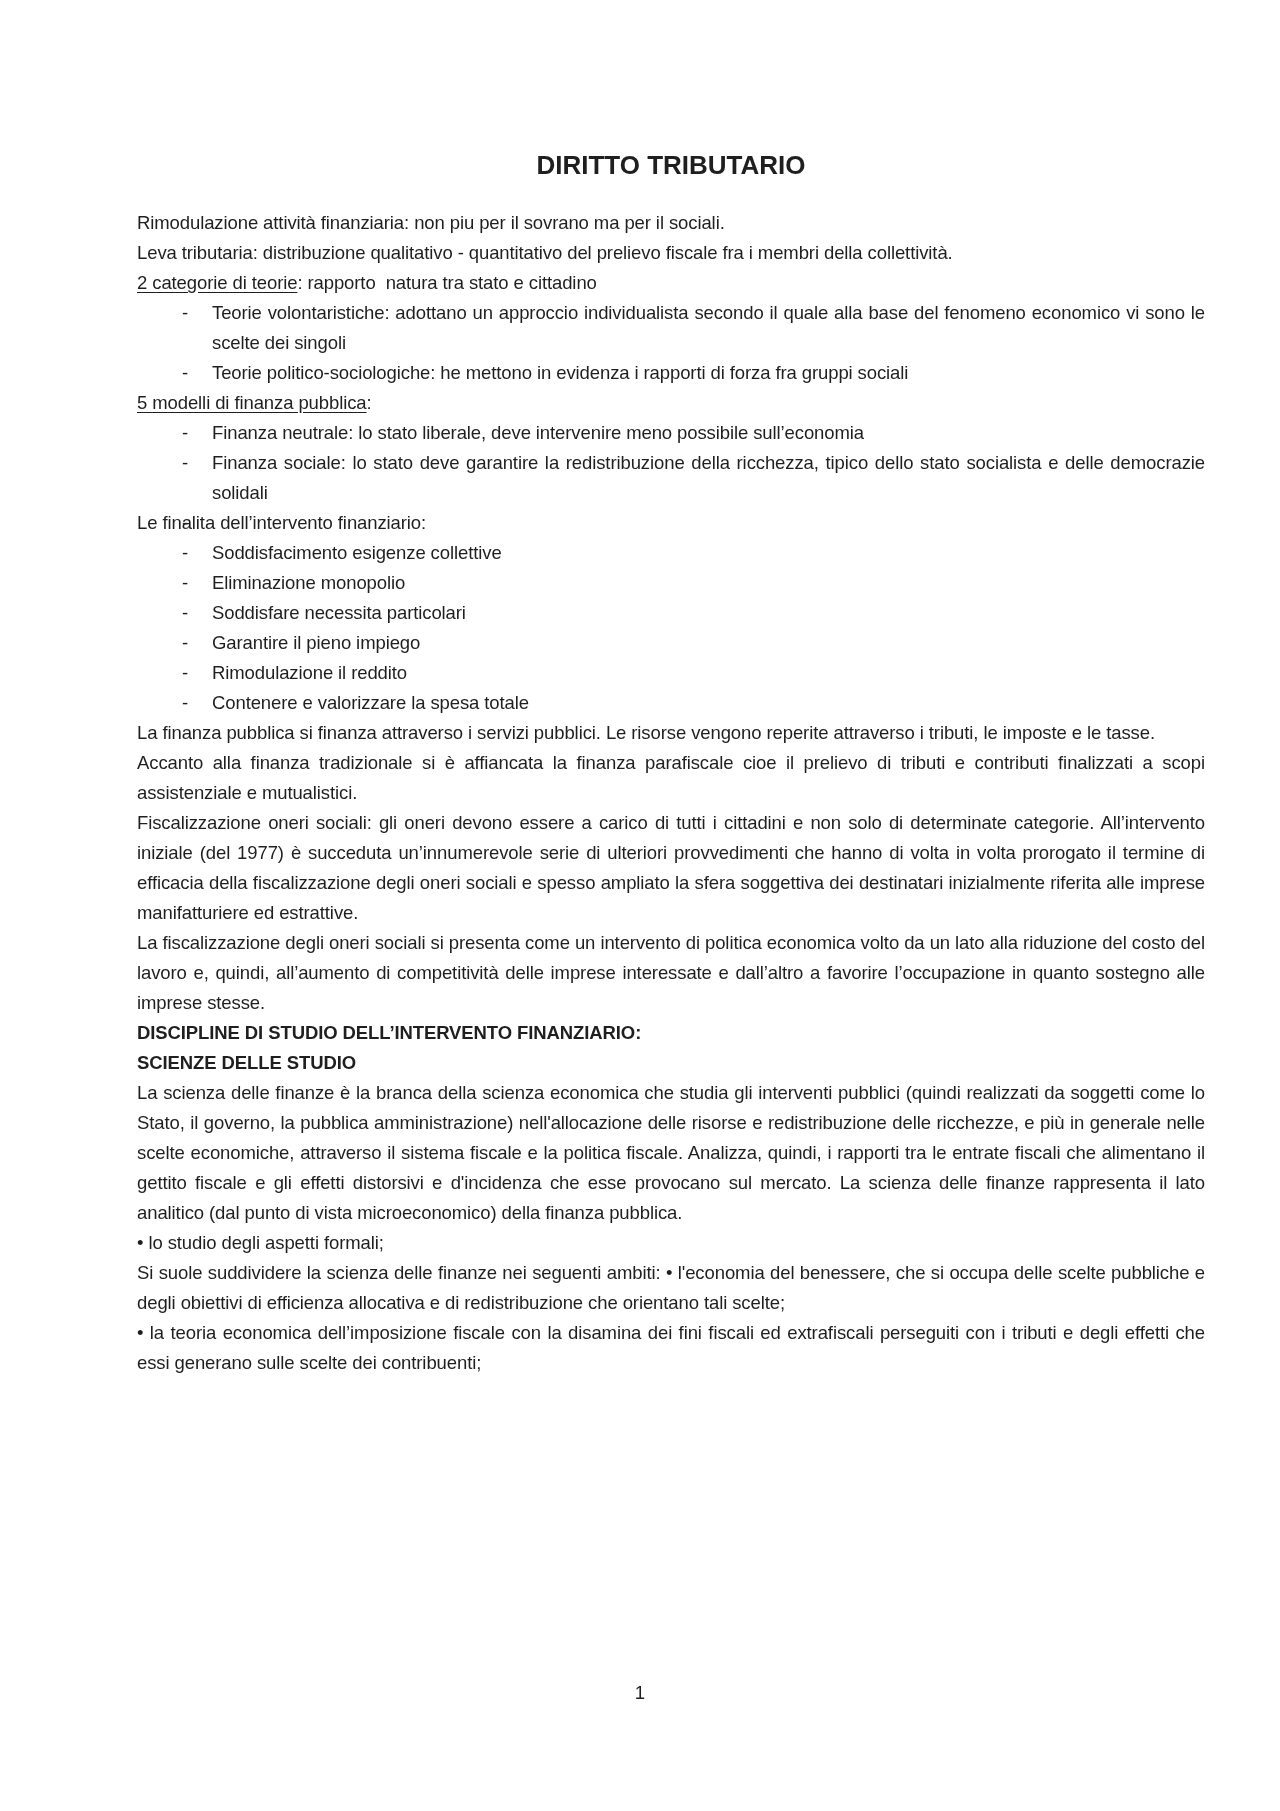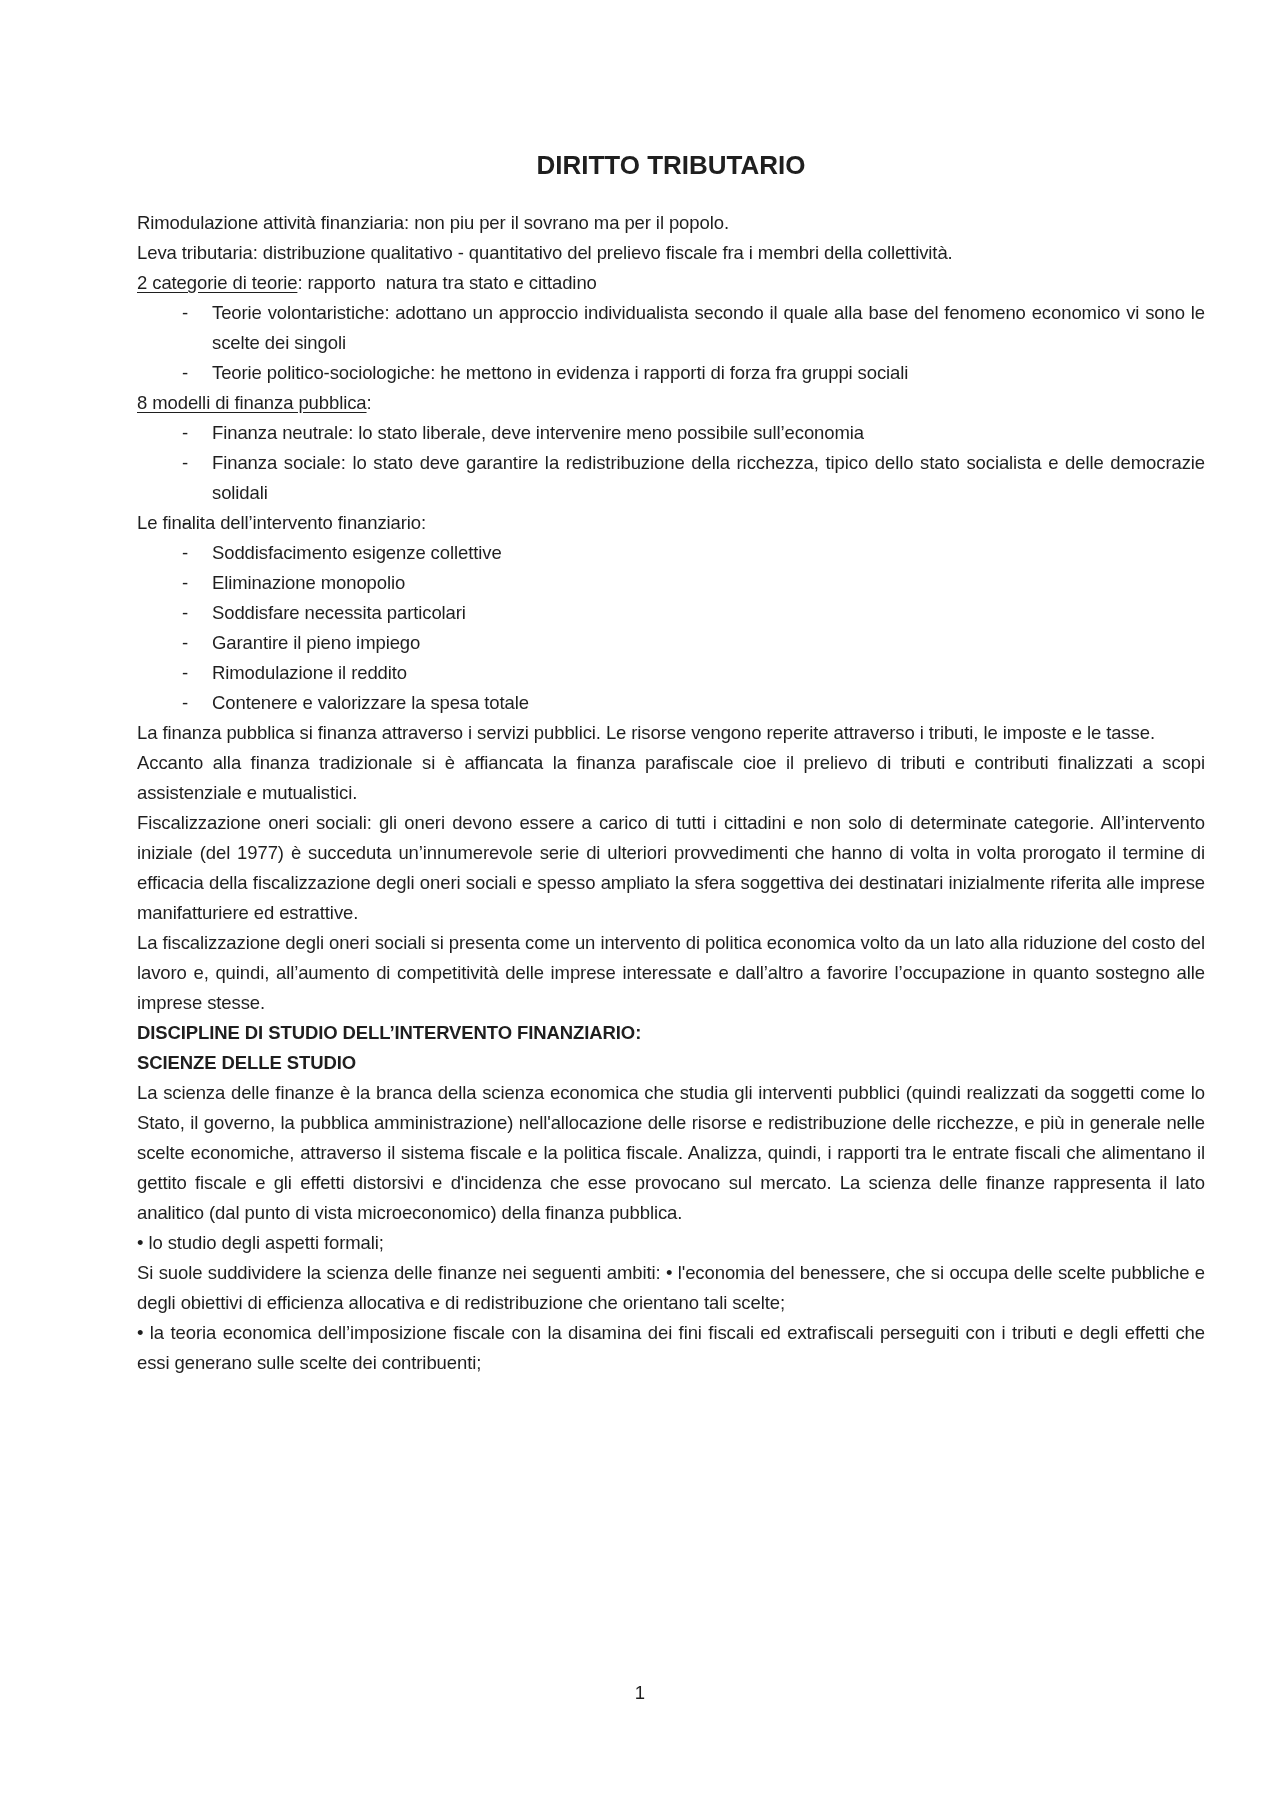--- a/index.html
+++ b/index.html
@@ -67,29 +67,29 @@
   }
 </style>
 </head>
 <body>
 
 <div class="page">
   <div class="content">
 
     <h1 class="title">DIRITTO TRIBUTARIO</h1>
 
-    <p class="para">Rimodulazione attività finanziaria: non piu per il sovrano ma per il popolo.</p>
+    <p class="para">Rimodulazione attività finanziaria: non piu per il sovrano ma per il sociali.</p>
     <p class="para">Leva tributaria: distribuzione qualitativo - quantitativo del prelievo fiscale fra i membri della collettività.</p>
 
     <p class="para"><span class="u">2 categorie di teorie</span><span>: rapporto&nbsp; natura tra stato e cittadino</span></p>
 
     <div class="li"><span class="marker">-</span><span>Teorie volontaristiche: adottano un approccio individualista secondo il quale alla base del fenomeno economico vi sono le scelte dei singoli</span></div>
     <div class="li"><span class="marker">-</span><span>Teorie politico-sociologiche: he mettono in evidenza i rapporti di forza fra gruppi sociali</span></div>
 
-    <p class="para"><span class="u">8 modelli di finanza pubblica</span><span>:</span></p>
+    <p class="para"><span class="u">5 modelli di finanza pubblica</span><span>:</span></p>
 
     <div class="li"><span class="marker">-</span><span>Finanza neutrale: lo stato liberale, deve intervenire meno possibile sull’economia</span></div>
     <div class="li"><span class="marker">-</span><span>Finanza sociale: lo stato deve garantire la redistribuzione della ricchezza, tipico dello stato socialista e delle democrazie solidali</span></div>
     <div class="li"><span class="marker">-</span></div>
 
     <p class="para">Le finalita dell’intervento finanziario:</p>
 
     <div class="li"><span class="marker">-</span><span>Soddisfacimento esigenze collettive</span></div>
     <div class="li"><span class="marker">-</span><span>Eliminazione monopolio</span></div>
     <div class="li"><span class="marker">-</span><span>Soddisfare necessita particolari</span></div>

